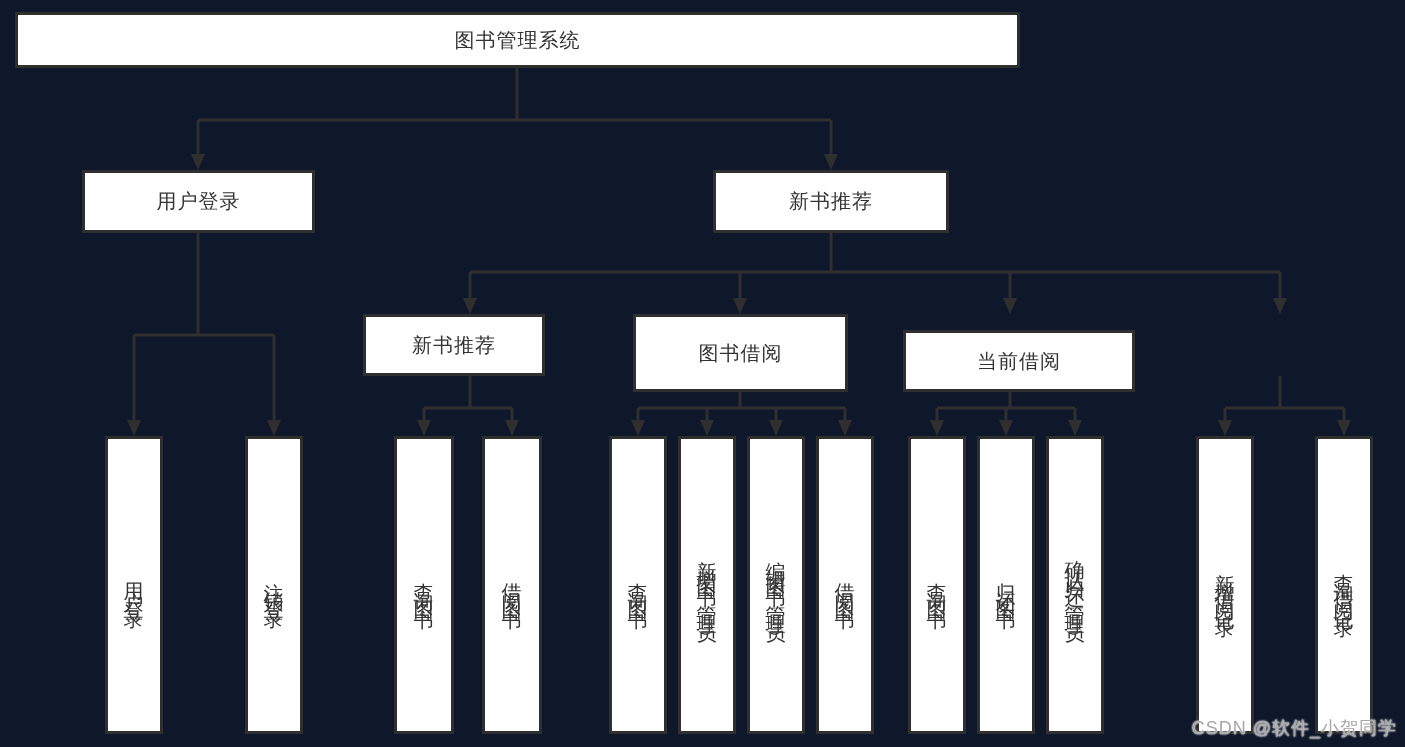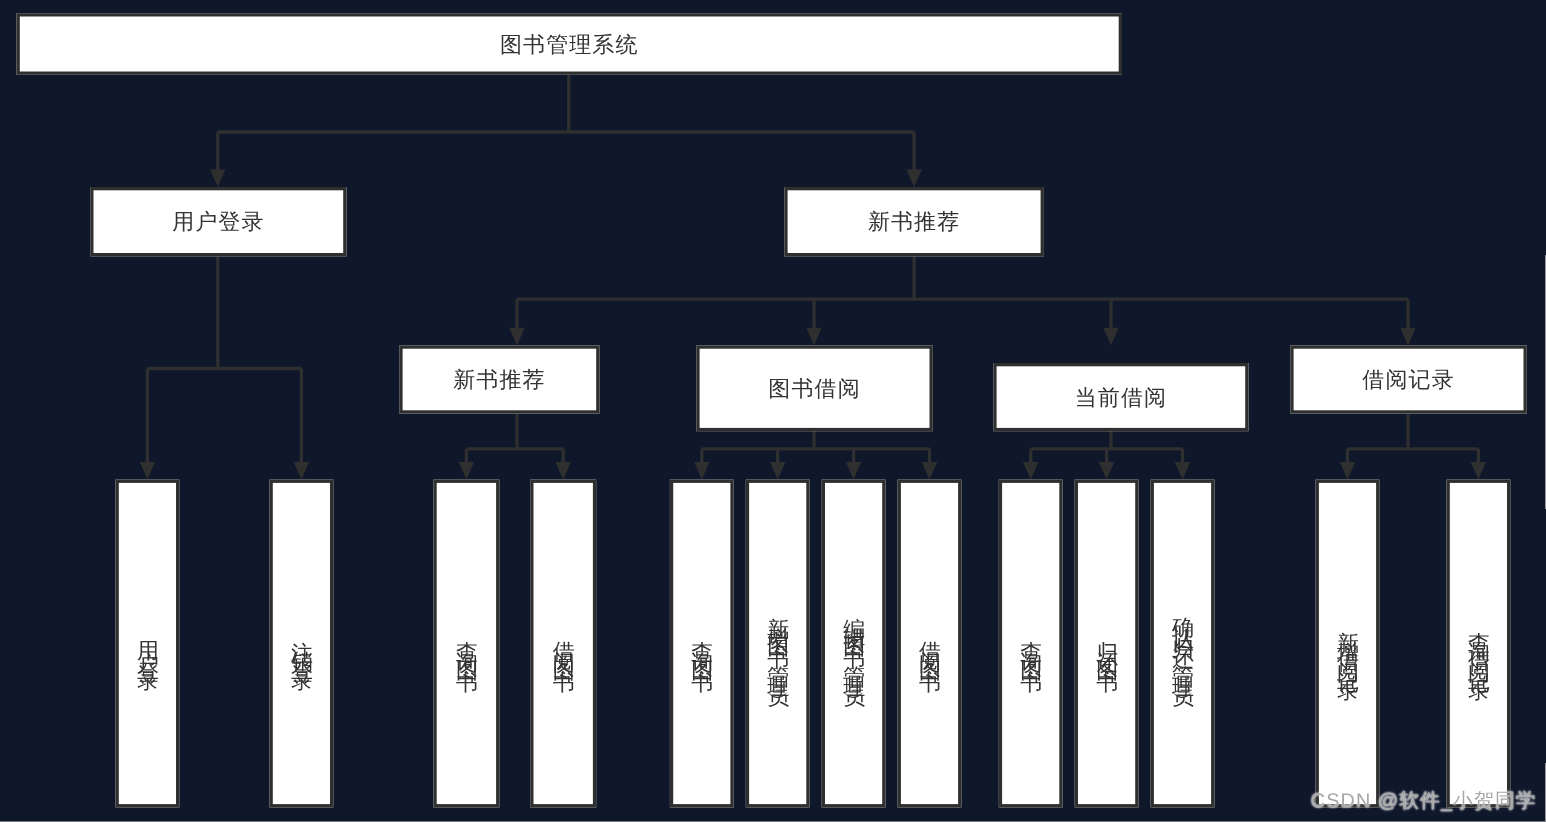--- a/index.html
+++ b/index.html
@@ -110,21 +110,20 @@
   </svg>
 
   <div class="hbox" style="left:15px; top:12px; width:1005px; height:56px;">图书管理系统</div>
 
   <div class="hbox" style="left:82px; top:170px; width:233px; height:63px;">用户登录</div>
   <div class="hbox" style="left:713px; top:170px; width:236px; height:63px;">新书推荐</div>
 
   <div class="hbox" style="left:363px; top:314px; width:182px; height:62px;">新书推荐</div>
   <div class="hbox" style="left:633px; top:314px; width:215px; height:78px;">图书借阅</div>
   <div class="hbox" style="left:903px; top:314px; width:232px; height:62px;margin-top:16px;">当前借阅</div>
-  <div class="hbox" style="left:1173px; top:314px; width:215px; height:62px;">借阅记录</div>
 
   <div class="vbox" style="left:105px; top:436px; width:58px; height:298px;">
     <span>用户登录</span>
   </div>
   <div class="vbox" style="left:245px; top:436px; width:58px; height:298px;">
     <span>注销登录</span>
   </div>
 
   <div class="vbox" style="left:394px; top:436px; width:60px; height:298px;">
     <span>查询图书</span>

